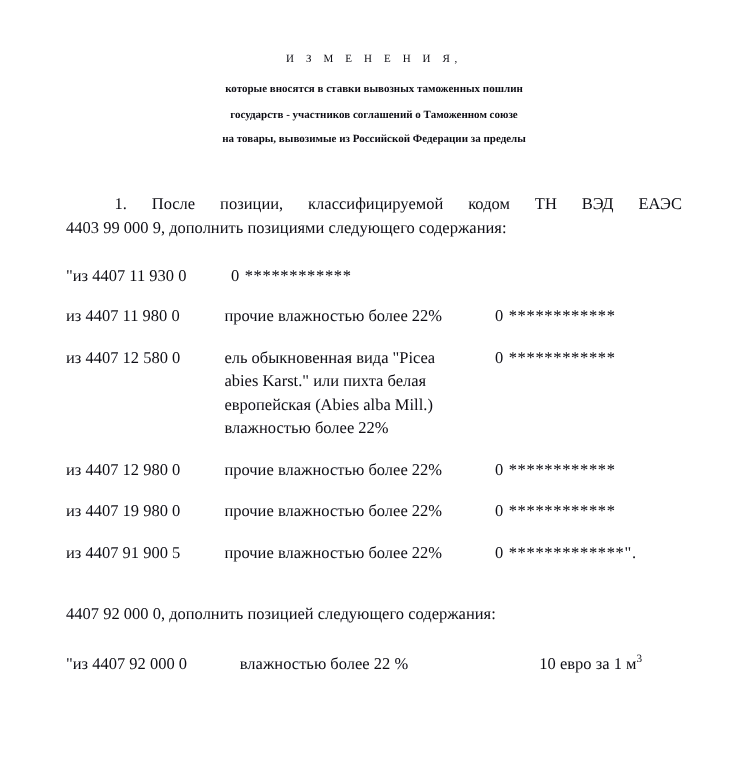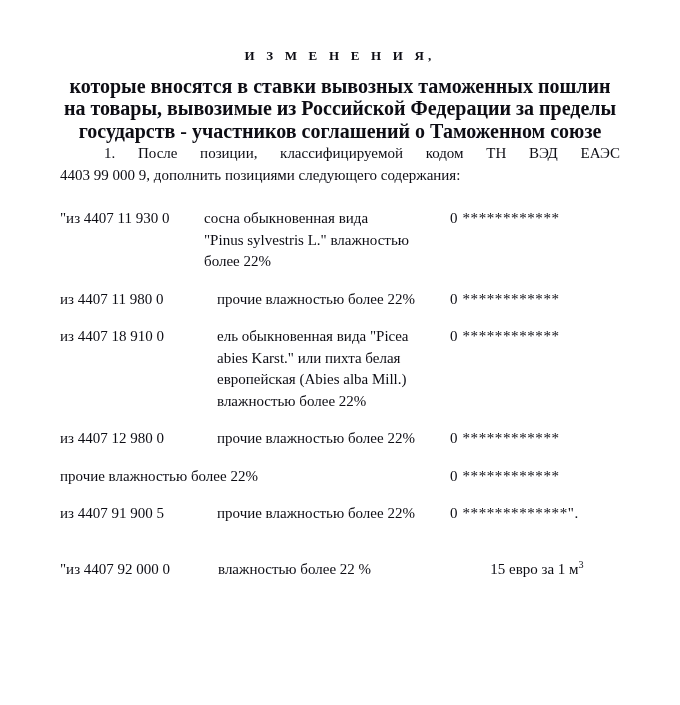--- a/index.html
+++ b/index.html
@@ -25,28 +25,28 @@
     padding: 0 60px;
   }
 
   
   .doc-heading {
     margin: 0;
     padding-top: 48px;
     text-align: center;
   }
   .doc-title {
-    font-size: 13px;
-    font-weight: bold;
+    font-size: 10px;
+    font-weight: normal;
     letter-spacing: 4.2px;
     line-height: 1.2;
     margin: 0;
   }
   .doc-subtitle {
-    font-size: 20px;
+    font-size: 10px;
     font-weight: bold;
     line-height: 22.5px;
     margin: 11px 0 0 0;
     padding: 0 2px;
   }
   .doc-subtitle .sub-line { display: block; white-space: nowrap; }
 
   
   .para {
     font-size: 15px;
@@ -56,34 +56,34 @@
     text-justify: inter-word;
   }
   .para .lead-line {
     display: block;
     text-align: justify;
     text-align-last: justify;
     text-indent: 44px;
   }
   .para .tail-line { display: block; }
 
-  #para-1 { }
+  #para-1 { margin-top: 36px; }
   #para-2 { margin-top: 34px; }
 
   
   .rows { margin-top: 22px; }
   .rows-2 { margin-top: 24px; }
 
   .row {
     display: flex;
     align-items: flex-start;
     font-size: 15px;
     line-height: 21.5px;
   }
-  .row + .row { margin-top: 16px; gap: 13px; }
+  .row + .row { margin-top: 16px; }
 
   .col-code {
     flex: 0 0 144px;
     white-space: nowrap;
   }
   .col-desc {
     flex: 1 1 auto;
     padding-left: 0;
   }
   .col-desc .dl { display: block; }
@@ -108,56 +108,51 @@
 </style>
 </head>
 <body>
 
 <div class="page">
 
   <header class="doc-heading">
     <div class="doc-title">И З М Е Н Е Н И Я,</div>
     <div class="doc-subtitle">
       <span class="sub-line">которые вносятся в ставки вывозных таможенных пошлин</span>
+      <span class="sub-line">государств - участников соглашений о Таможенном союзе</span>
       <span class="sub-line">на товары, вывозимые из Российской Федерации за пределы</span>
-      <span class="sub-line">государств - участников соглашений о Таможенном союзе</span>
     </div>
   </header>
 
   <p class="para" id="para-1">
     <span class="lead-line">1. После позиции, классифицируемой кодом ТН ВЭД ЕАЭС</span>
     <span class="tail-line">4403 99 000 9, дополнить позициями следующего содержания:</span>
   </p>
 
   <div class="rows rows-1">
 
     <div class="row">
       <div class="col-code">"из 4407 11 930 0</div>
-      <div class="col-desc">
-        <span class="dl">сосна обыкновенная вида</span>
-        <span class="dl">"Pinus sylvestris L." влажностью</span>
-        <span class="dl">более 22%</span>
-      </div>
       <div class="col-rate">
         <span class="rl stars">0 ************</span>
       </div>
     </div>
 
     <div class="row">
       <div class="col-code">из 4407 11 980 0</div>
       <div class="col-desc">
         <span class="dl">прочие влажностью более 22%</span>
       </div>
       <div class="col-rate">
         <span class="rl stars">0 ************</span>
       </div>
     </div>
 
     <div class="row">
-      <div class="col-code">из 4407 18 910 0</div>
+      <div class="col-code">из 4407 12 580 0</div>
       <div class="col-desc">
         <span class="dl">ель обыкновенная вида "Picea</span>
         <span class="dl">abies Karst." или пихта белая</span>
         <span class="dl">европейская (Abies alba Mill.)</span>
         <span class="dl">влажностью более 22%</span>
       </div>
       <div class="col-rate">
         <span class="rl stars">0 ************</span>
       </div>
     </div>
@@ -166,20 +161,21 @@
       <div class="col-code">из 4407 12 980 0</div>
       <div class="col-desc">
         <span class="dl">прочие влажностью более 22%</span>
       </div>
       <div class="col-rate">
         <span class="rl stars">0 ************</span>
       </div>
     </div>
 
     <div class="row">
+      <div class="col-code">из 4407 19 980 0</div>
       <div class="col-desc">
         <span class="dl">прочие влажностью более 22%</span>
       </div>
       <div class="col-rate">
         <span class="rl stars">0 ************</span>
       </div>
     </div>
 
     <div class="row">
       <div class="col-code">из 4407 91 900 5</div>
@@ -187,28 +183,29 @@
         <span class="dl">прочие влажностью более 22%</span>
       </div>
       <div class="col-rate">
         <span class="rl stars">0 *************".</span>
       </div>
     </div>
 
   </div>
 
   <p class="para" id="para-2">
+    <span class="tail-line">4407 92 000 0, дополнить позицией следующего содержания:</span>
   </p>
 
   <div class="rows rows-2">
     <div class="row">
       <div class="col-code">"из 4407 92 000 0</div>
       <div class="col-desc">
         <span class="dl">влажностью более 22 %</span>
       </div>
       <div class="col-rate">
-        <span class="rl"><span>15 евро за 1 м</span><sup>3</sup></span>
+        <span class="rl"><span>10 евро за 1 м</span><sup>3</sup></span>
 
       </div>
     </div>
   </div>
 
 </div>
 
 </body></html>

